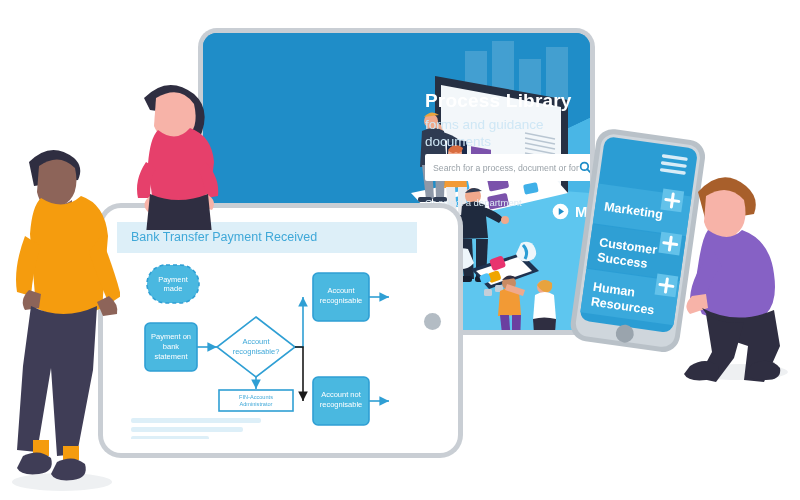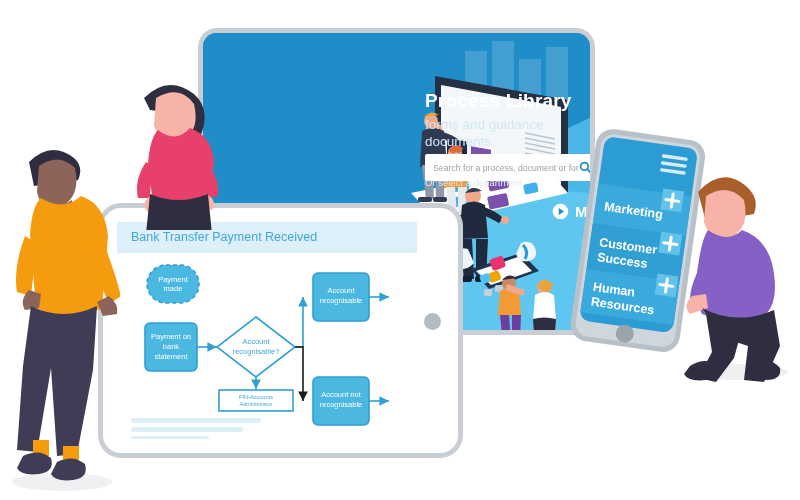--- a/index.html
+++ b/index.html
@@ -32,21 +32,21 @@
     left:222px;top:121px;width:175px;height:27px;background:#ffffff;
     border-radius:2px;display:flex;align-items:center;padding:0 8px;
     box-sizing:border-box;z-index:6;
   }
   #search-input{
     flex:1;border:none;outline:none;font-family:"Liberation Sans",sans-serif;
     font-size:8.7px;color:#9aa2a8;background:transparent;padding:0;
   }
   #search-input::placeholder{color:#9aa2a8;}
   #dept-label{
-    left:222px;top:144px;color:#dceaf4;font-size:9.5px;z-index:6;
+    left:222px;top:164px;color:#dceaf4;font-size:9.5px;z-index:6;
   }
   #marketing-chip{
     left:349px;top:170px;display:flex;align-items:center;gap:6px;z-index:7;
   }
   #marketing-chip .lbl{color:#ffffff;font-size:15px;font-weight:bold;}
 
   
   #tablet{
     left:103px;top:208px;width:355px;height:245px;
     background:#ffffff;border-radius:18px;

